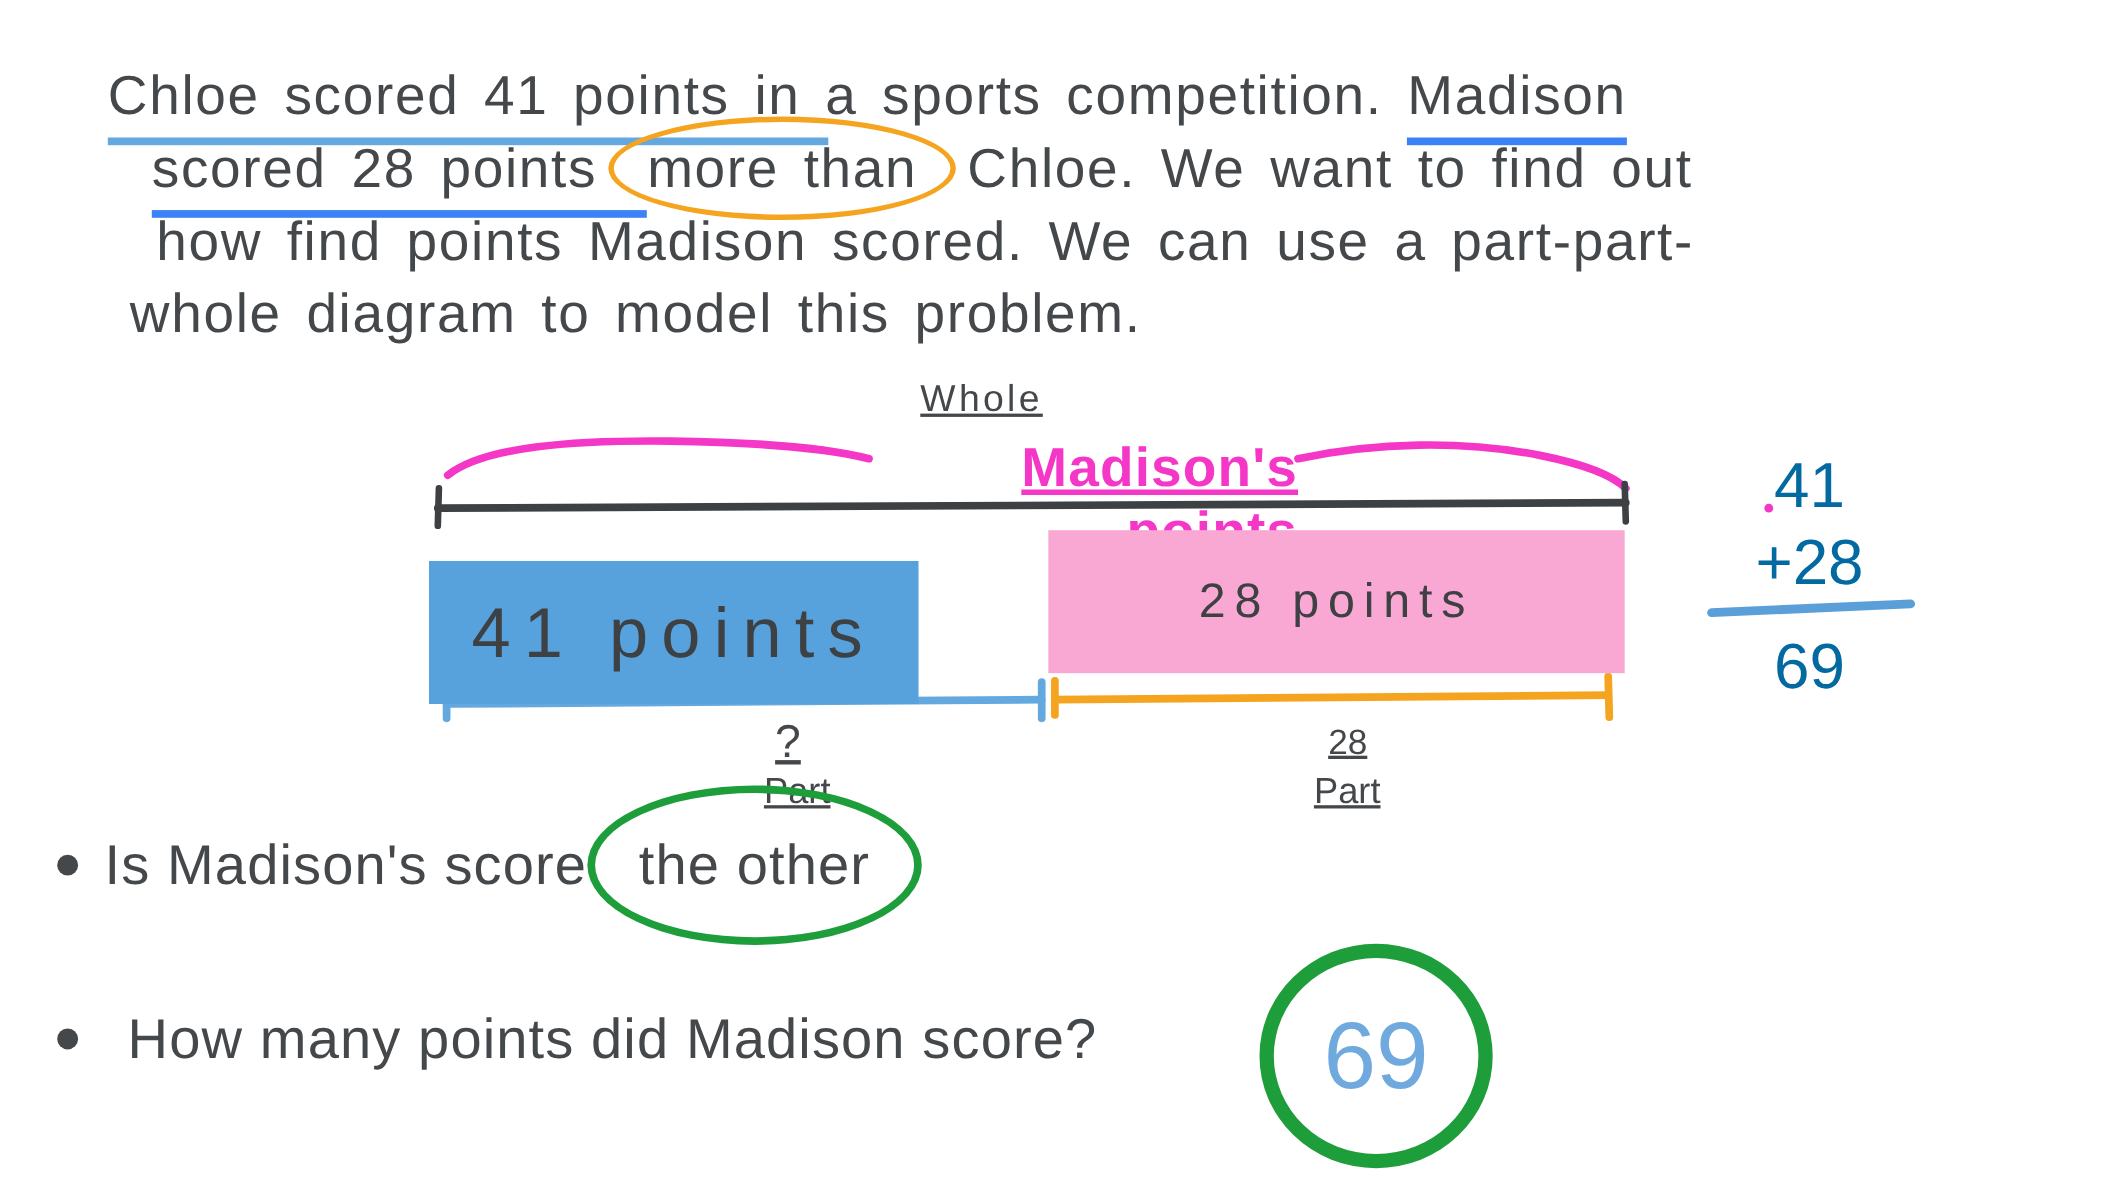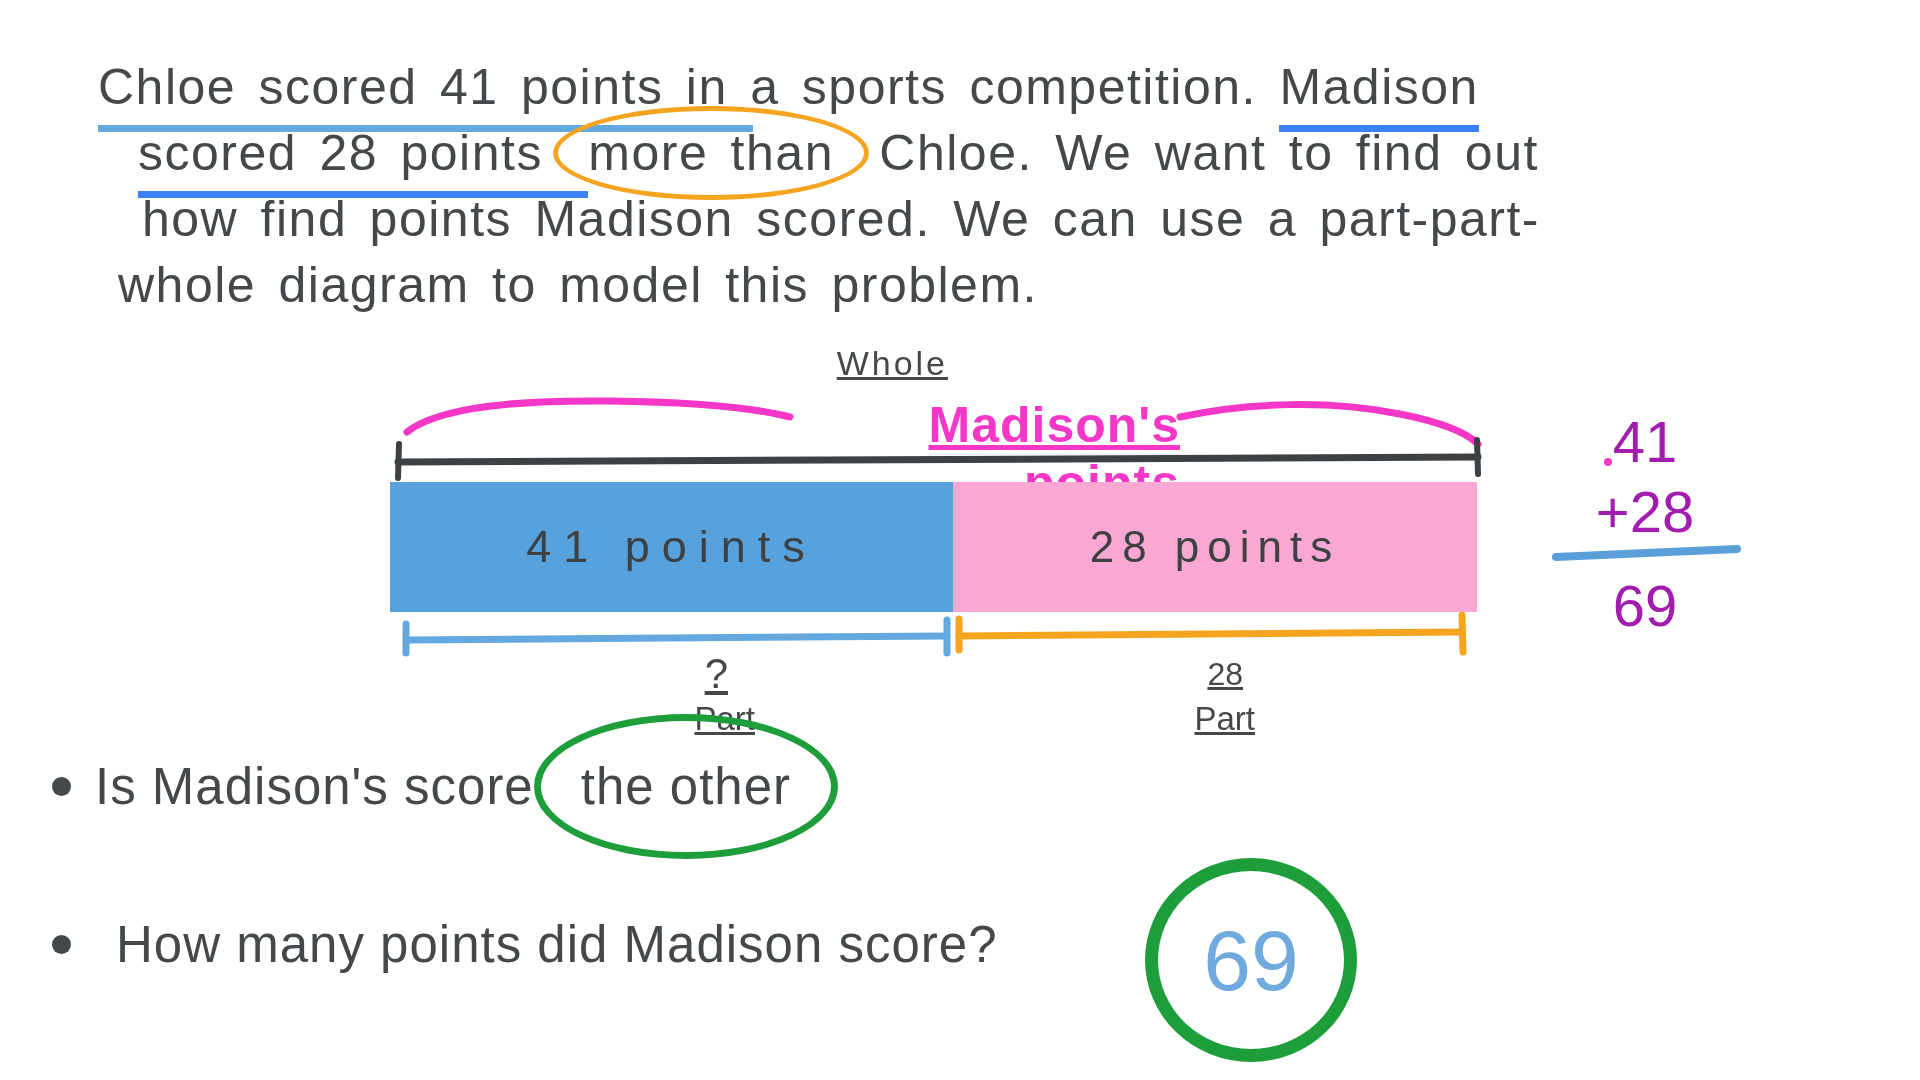--- a/index.html
+++ b/index.html
@@ -17,31 +17,31 @@
     padding:14px 30px; margin:-14px -12px;
   }
   
   .abs { position:absolute; }
   .center { text-align:right;text-decoration:underline; }
   .whole-label    { left:818px; top:344px; width:130px; font-size:34px; letter-spacing:3px; }
   .madisons-label { left:790px; top:396px; width:390px; font-size:50px; font-weight:bold;
                     letter-spacing:1px; color:#f537c8; }
   .bar { top:482px; height:130px; display:flex; align-items:center; justify-content:center;
          color:#3e4144; }
-  .bar-blue   { left:390px; width:563px; background:#57a2dc; font-size:45px; letter-spacing:12px; }
+  .bar-blue   { left:390px; width:445px; background:#57a2dc; font-size:64px; letter-spacing:12px;margin-top:28px; }
   .bar-orange { left:953px; width:524px; background:#f9a8d4; font-size:44px; letter-spacing:8px; }
   .q-mark  { left:648px;  top:650px; width:80px;  font-size:42px; }
   .part-lb { top:700px; width:130px; font-size:33px; }
   .part-1  { left:625px; }
   .part-2  { left:1125px; }
   .val-28  { left:1158px; top:656px; width:85px; font-size:32px; }
   .stray-dot { left:1604px; top:458px; width:8px; height:8px; border-radius:50%; background:#f537c8; }
   
   .addition { left:1552px; top:410px; width:186px; text-align:center;
-              color:#a21caf; font-size:58px; }
+              color:#0369a1; font-size:58px; }
   .addition .row1 { height:68px; line-height:64px; }
   .addition .row2 { height:72px; line-height:68px; }
   .addition .row3 { margin-top:22px; height:72px; line-height:68px; }
   
   .bullet-row { position:absolute; display:flex; align-items:center; gap:16px;
                 font-size:51px; letter-spacing:1px; white-space:nowrap; }
   .bullet-1 { left:52px; top:750px; }
   .bullet-2 { left:52px; top:915px;gap:37px; }
   .dot { width:19px; height:19px; border-radius:50%; background:#45484b; flex:none; margin-right:8px; }
   .circled-green { border:7px solid #1e9e3b; border-radius:50%; padding:36px 40px; margin:-36px -16px; }

